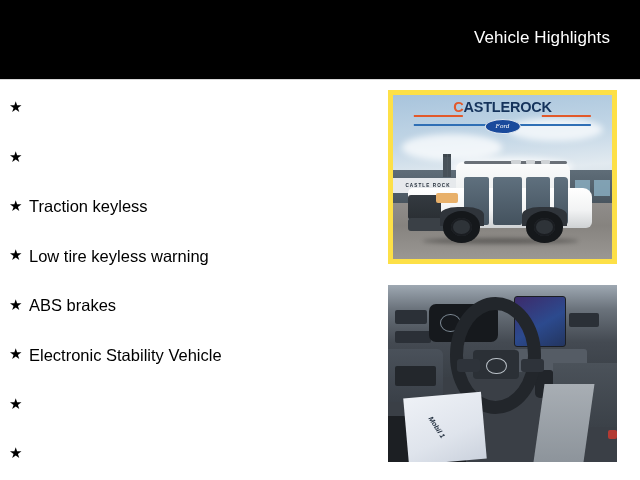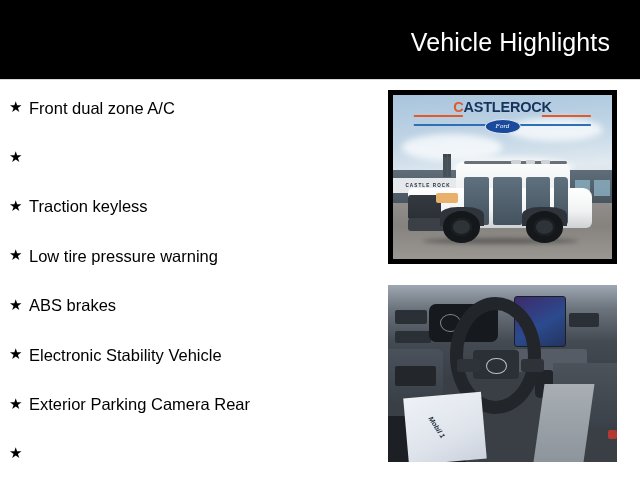--- a/index.html
+++ b/index.html
@@ -23,21 +23,21 @@
     width: 640px;
     height: 79px;
     background: #000000;
     box-sizing: border-box;
   }
   .header-title {
     position: absolute;
     right: 30px;
     top: 28px;
     color: #ffffff;
-    font-size: 25px;
+    font-size: 17px;
     letter-spacing: 0.1px;
     white-space: nowrap;
     font-family: "Liberation Sans", sans-serif;
   }
   .header-rule {
     position: absolute;
     left: 0;
     top: 79px;
     width: 640px;
     height: 1px;
@@ -89,21 +89,21 @@
     height: 374px;
   }
 
   
   .photo-exterior {
     position: absolute;
     left: 0;
     top: 0;
     width: 229px;
     height: 174px;
-    background: #000000;
+    background: #fde047;
     padding: 5px;
     box-sizing: border-box;
     overflow: hidden;
   }
   .photo-exterior-inner {
     position: relative;
     width: 100%;
     height: 100%;
     overflow: hidden;
     background: #b9cede;
@@ -489,44 +489,42 @@
 <body>
 
 <div class="header-bar">
   <div class="header-title">Vehicle Highlights</div>
 </div>
 <div class="header-rule"></div>
 
 <ul class="features-list">
   <li class="feature-item">
     <span class="feature-bullet">★</span>
-    <span class="feature-label">Front dual zone A/C</span>
   </li>
   <li class="feature-item">
     <span class="feature-bullet">★</span>
   </li>
   <li class="feature-item">
     <span class="feature-bullet">★</span>
     <span class="feature-label">Traction keyless</span>
   </li>
   <li class="feature-item">
     <span class="feature-bullet">★</span>
-    <span class="feature-label">Low tire pressure warning</span>
+    <span class="feature-label">Low tire keyless warning</span>
   </li>
   <li class="feature-item">
     <span class="feature-bullet">★</span>
     <span class="feature-label">ABS brakes</span>
   </li>
   <li class="feature-item">
     <span class="feature-bullet">★</span>
     <span class="feature-label">Electronic Stability Vehicle</span>
   </li>
   <li class="feature-item">
     <span class="feature-bullet">★</span>
-    <span class="feature-label">Exterior Parking Camera Rear</span>
   </li>
   <li class="feature-item">
     <span class="feature-bullet">★</span>
   </li>
 </ul>
 
 <div class="photo-panel">
 
   <div class="photo-exterior">
     <div class="photo-exterior-inner">

